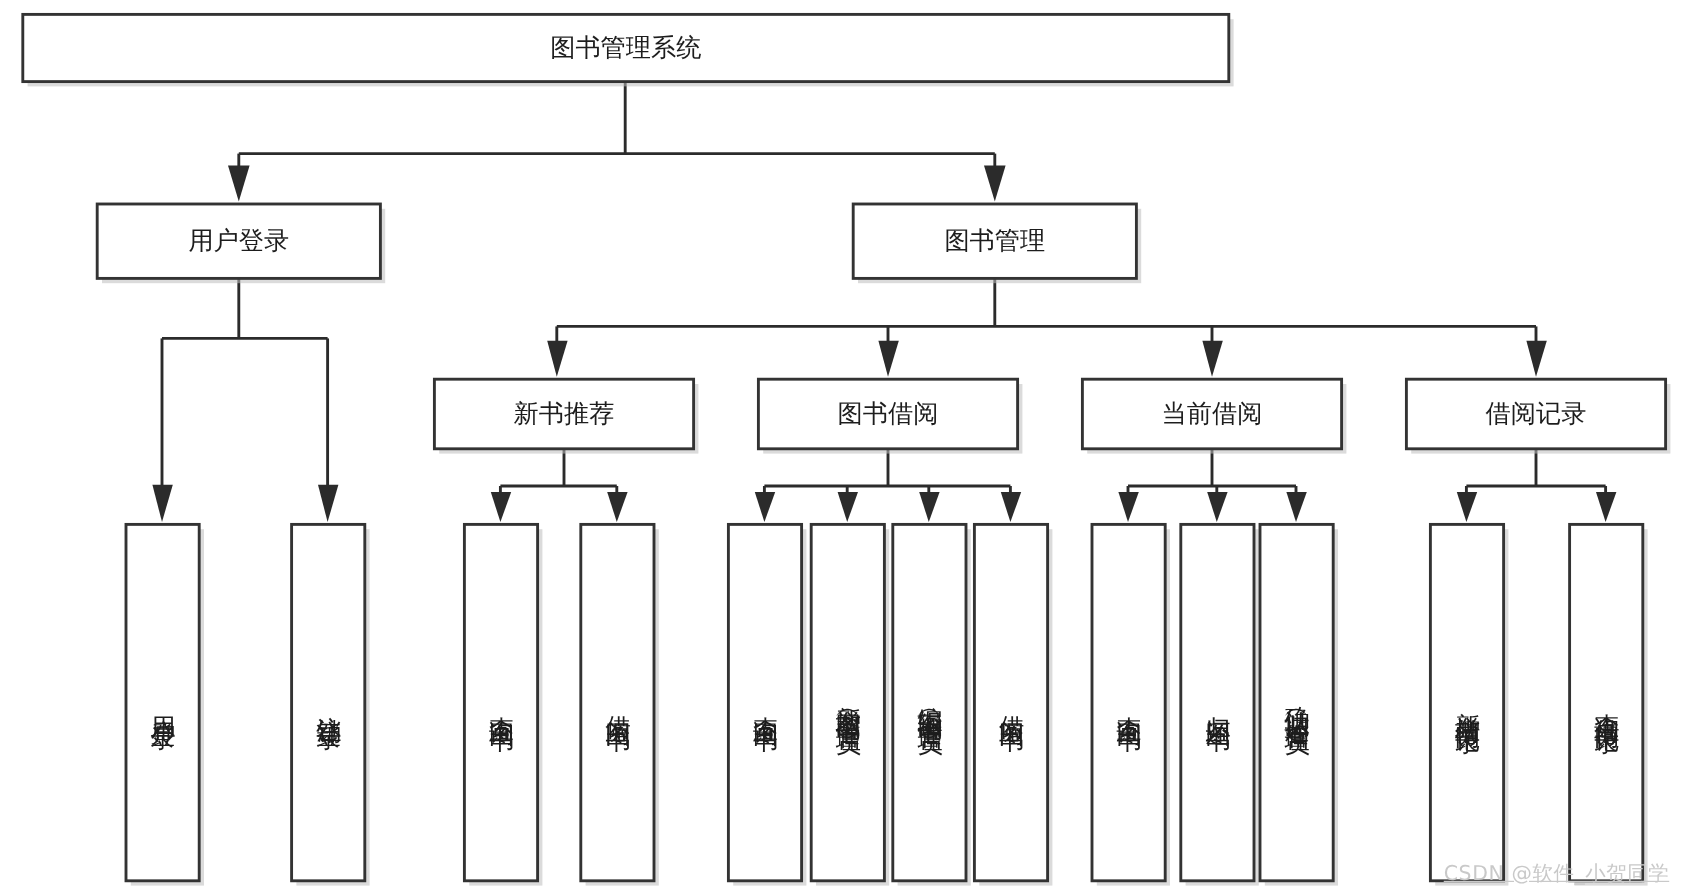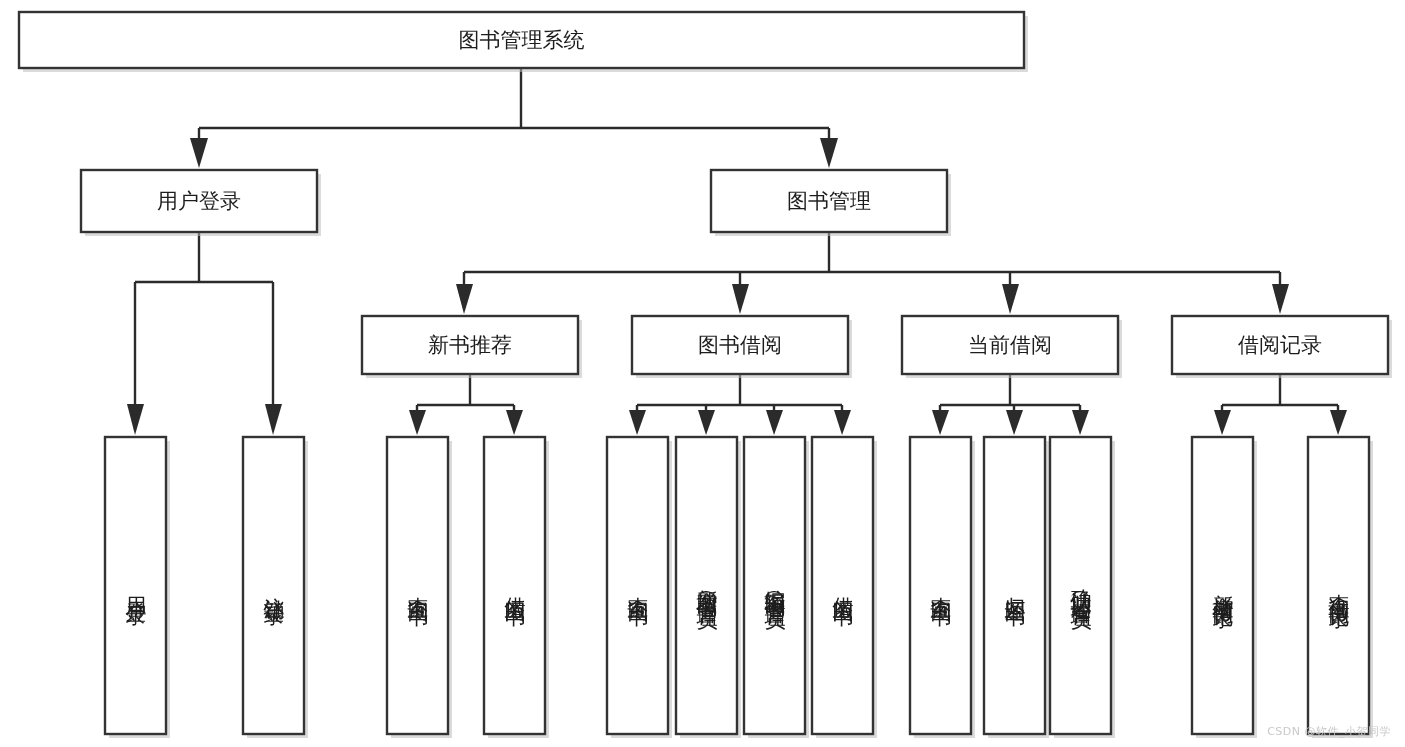--- a/index.html
+++ b/index.html
@@ -67,24 +67,25 @@
     letter-spacing: 3px;
     line-height: 1;
     pointer-events: none;
     white-space: nowrap;
   }
   #watermark {
     position: absolute;
     right: 14px;
     bottom: 8px;
     font-family: "DejaVu Sans", "Liberation Sans", sans-serif;
-    font-size: 11px;
+    font-size: 17px;
     color: #c9c9c9;
     letter-spacing: 0.5px;
     user-select: none;
+    text-decoration: underline;
   }
 </style>
 </head>
 <body>
 
 <div id="diagram-root">
 
   <svg class="diagram" viewBox="0 0 1405 747">
 
     <g>

